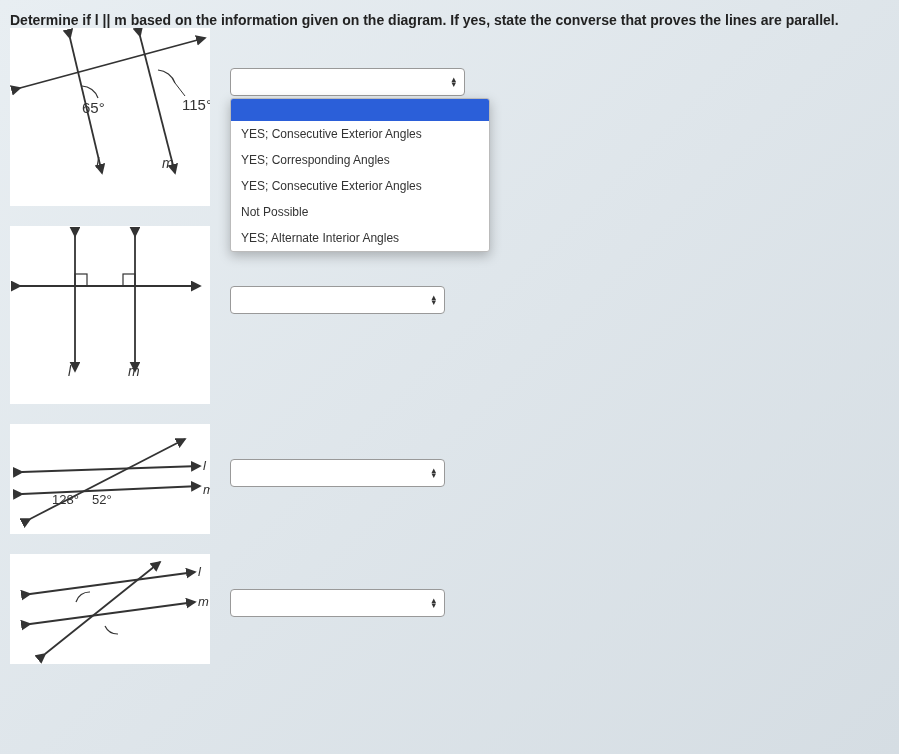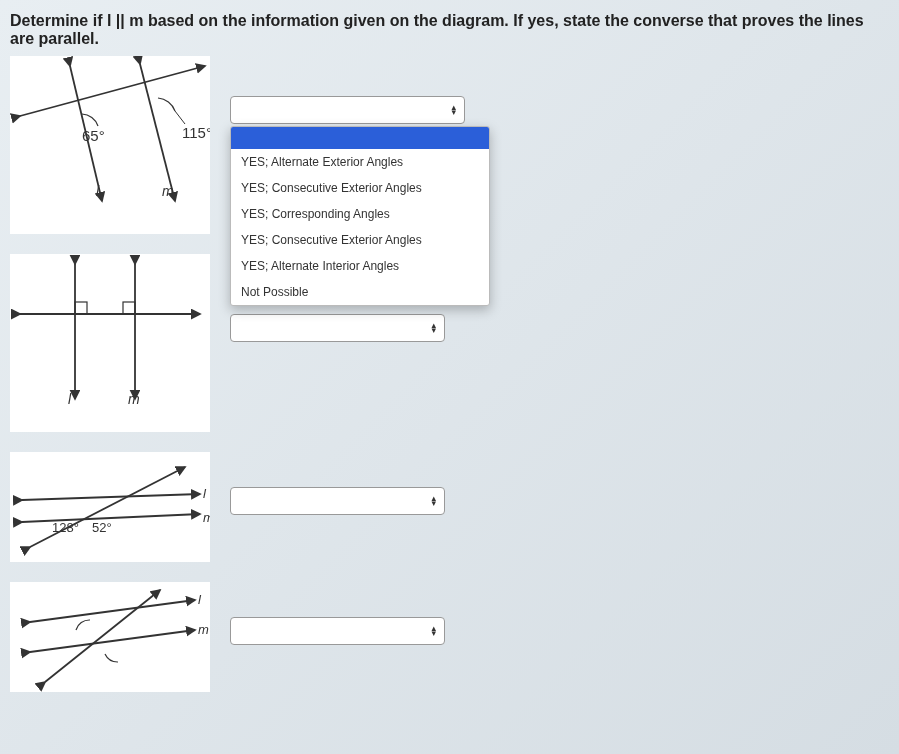--- a/index.html
+++ b/index.html
@@ -6,24 +6,24 @@
     body {
       font-family: Arial, Helvetica, sans-serif;
       background: linear-gradient(135deg, #e8eef2 0%, #d5dde3 100%);
       width: 899px;
       height: 754px;
       padding: 12px 10px;
       overflow: hidden;
       position: relative;
     }
     .question-text {
-      font-size: 16px;
+      font-size: 14px;
       font-weight: bold;
       color: #222;
-      margin-bottom: 8px;
+      margin-bottom: 0;
     }
     .row {
       display: flex;
       align-items: flex-start;
       margin-bottom: 20px;
       gap: 20px;
     }
     .diagram {
       width: 200px;
       height: 178px;
@@ -122,26 +122,25 @@
       <text x="86" y="140" font-size="14" font-style="italic" fill="#333">l</text>
       <text x="152" y="140" font-size="14" font-style="italic" fill="#333">m</text>
     </svg>
   </div>
   <div class="controls">
     <div class="select-box wide">
       <span class="arrows">▴<br>▾</span>
     </div>
     <div class="dropdown-panel">
       <div class="dropdown-item highlighted"></div>
-      <div class="dropdown-item">YES; Alternate Exterior Angles</div>
       <div class="dropdown-item">YES; Consecutive Exterior Angles</div>
       <div class="dropdown-item">YES; Corresponding Angles</div>
       <div class="dropdown-item">YES; Consecutive Exterior Angles</div>
+      <div class="dropdown-item">Not Possible</div>
       <div class="dropdown-item">YES; Alternate Interior Angles</div>
-      <div class="dropdown-item">Not Possible</div>
     </div>
   </div>
 </div>
 
 <div class="row">
   <div class="diagram">
     <svg width="200" height="155" viewBox="0 0 200 155">
       <defs>
         <marker id="arr2" markerWidth="8" markerHeight="8" refX="5" refY="3" orient="auto">
           <path d="M0,0 L6,3 L0,6 Z" fill="#333"></path>

